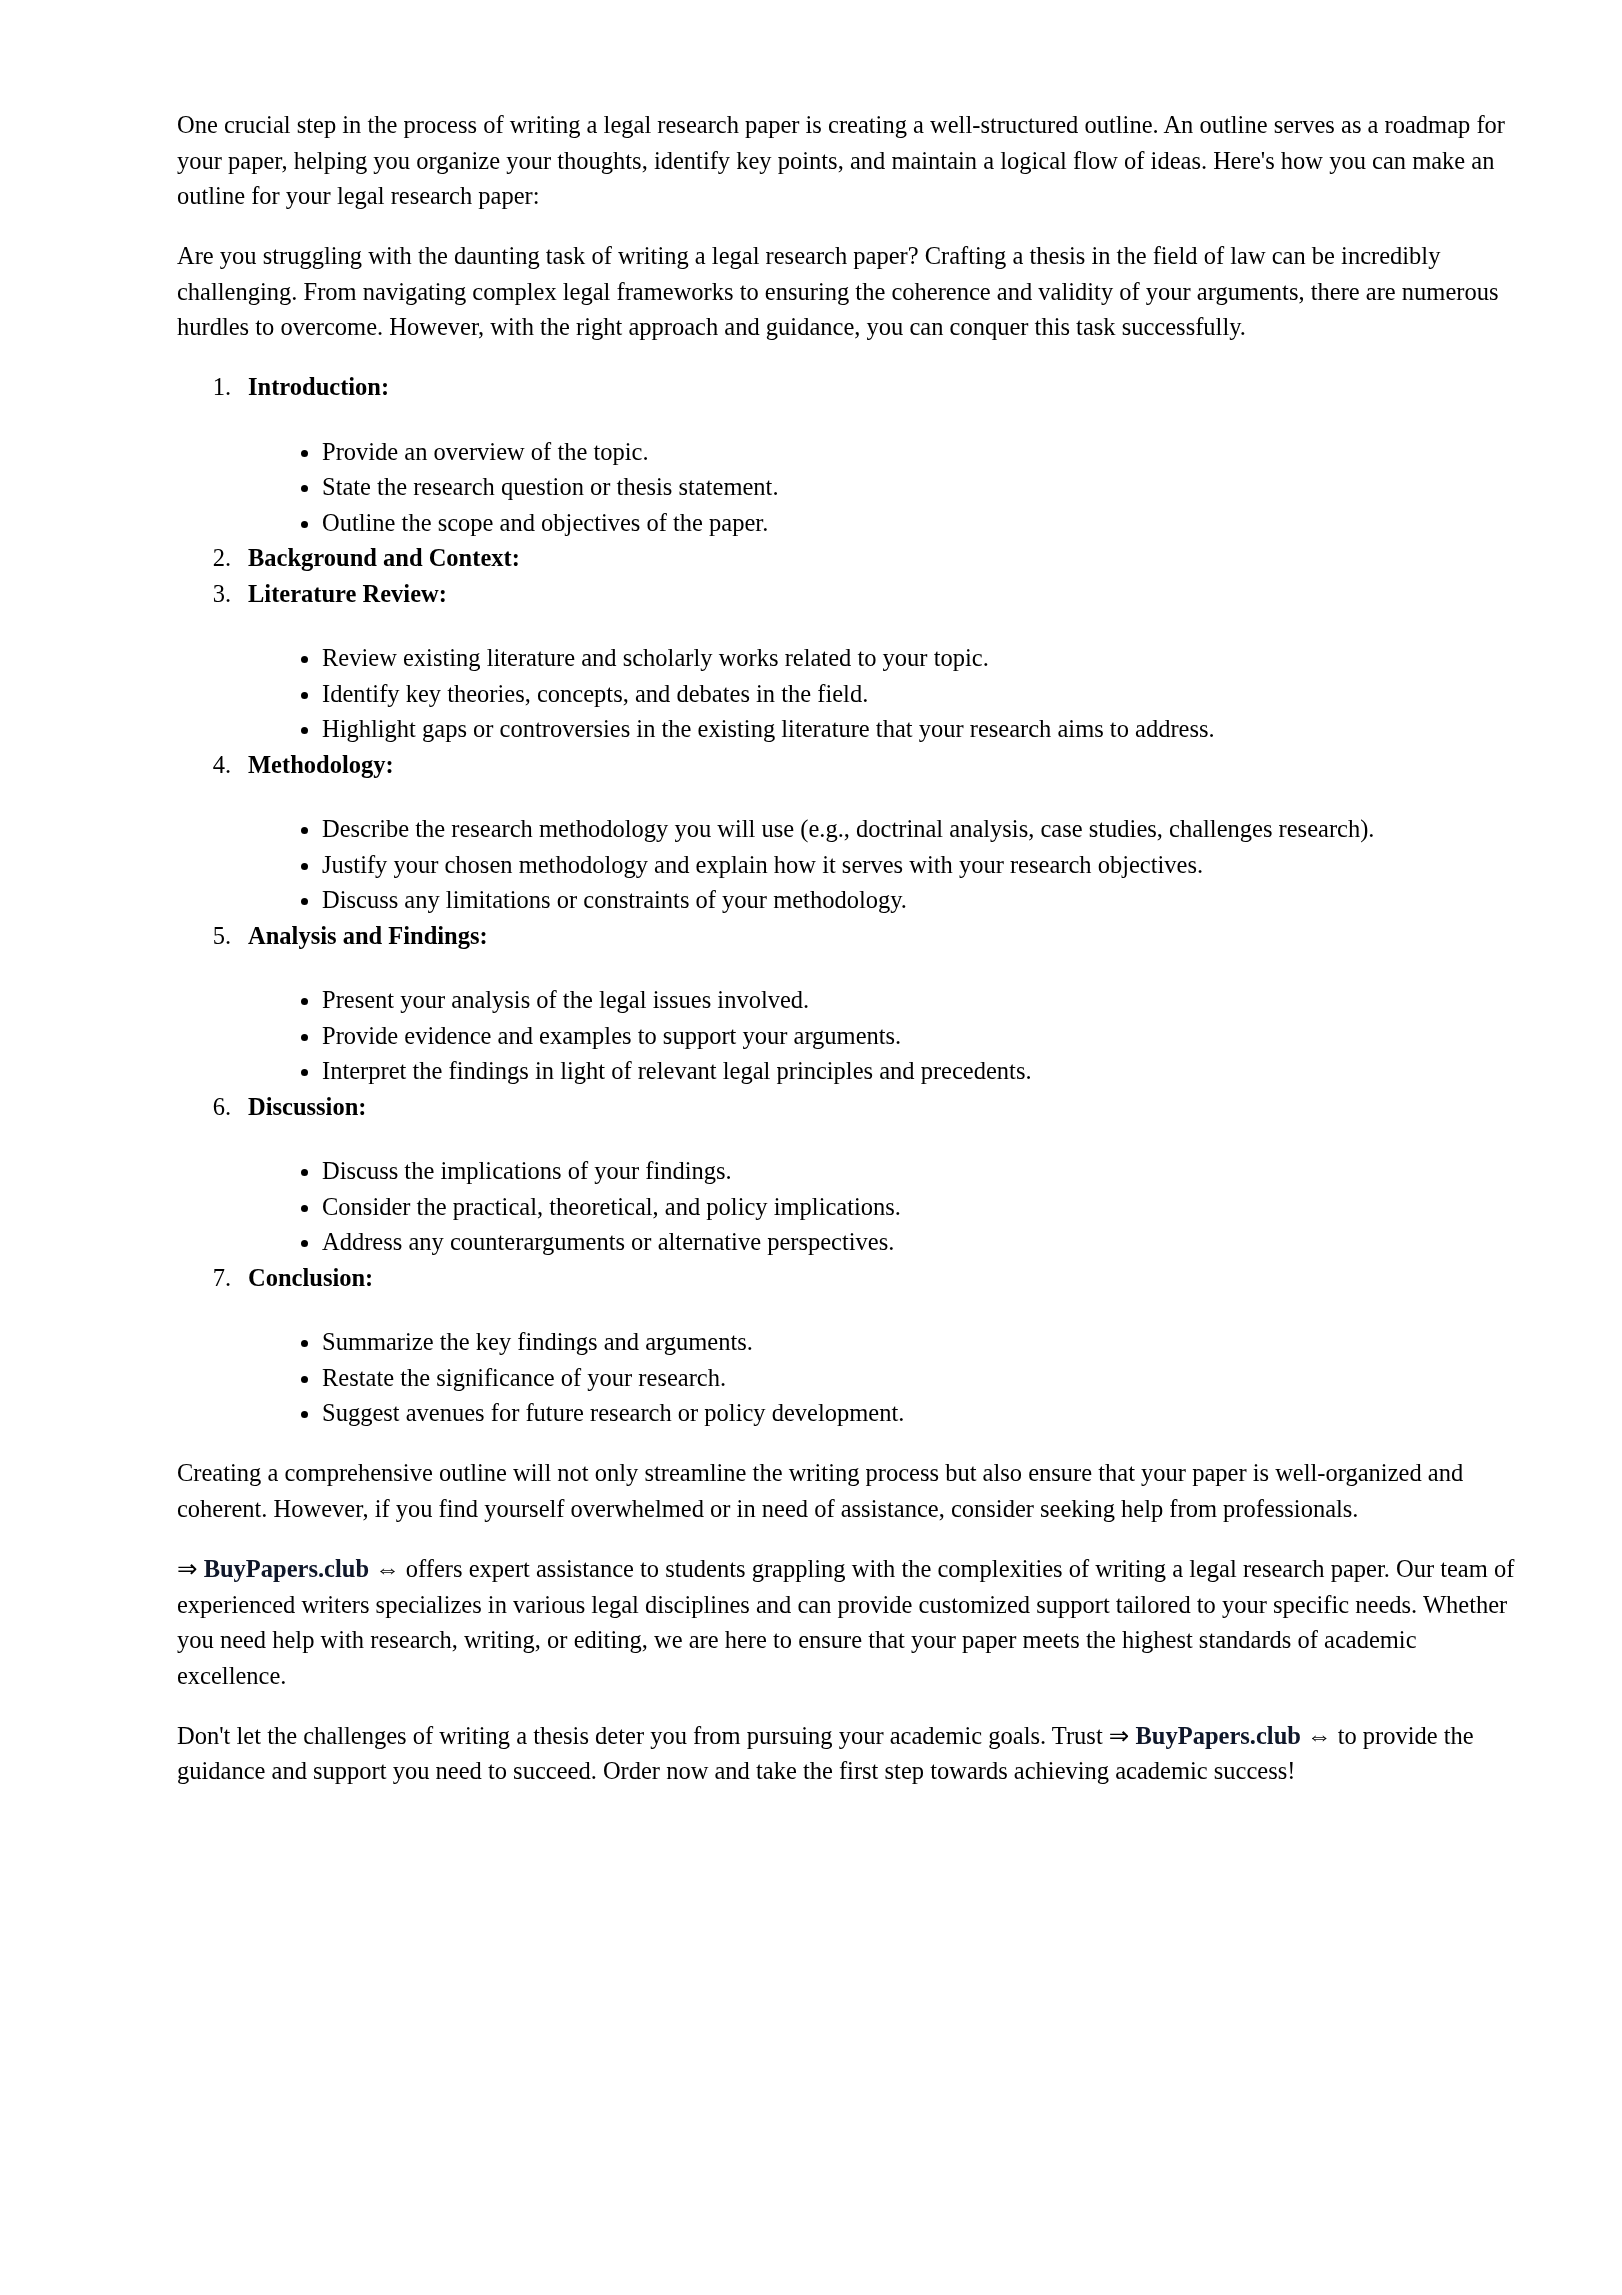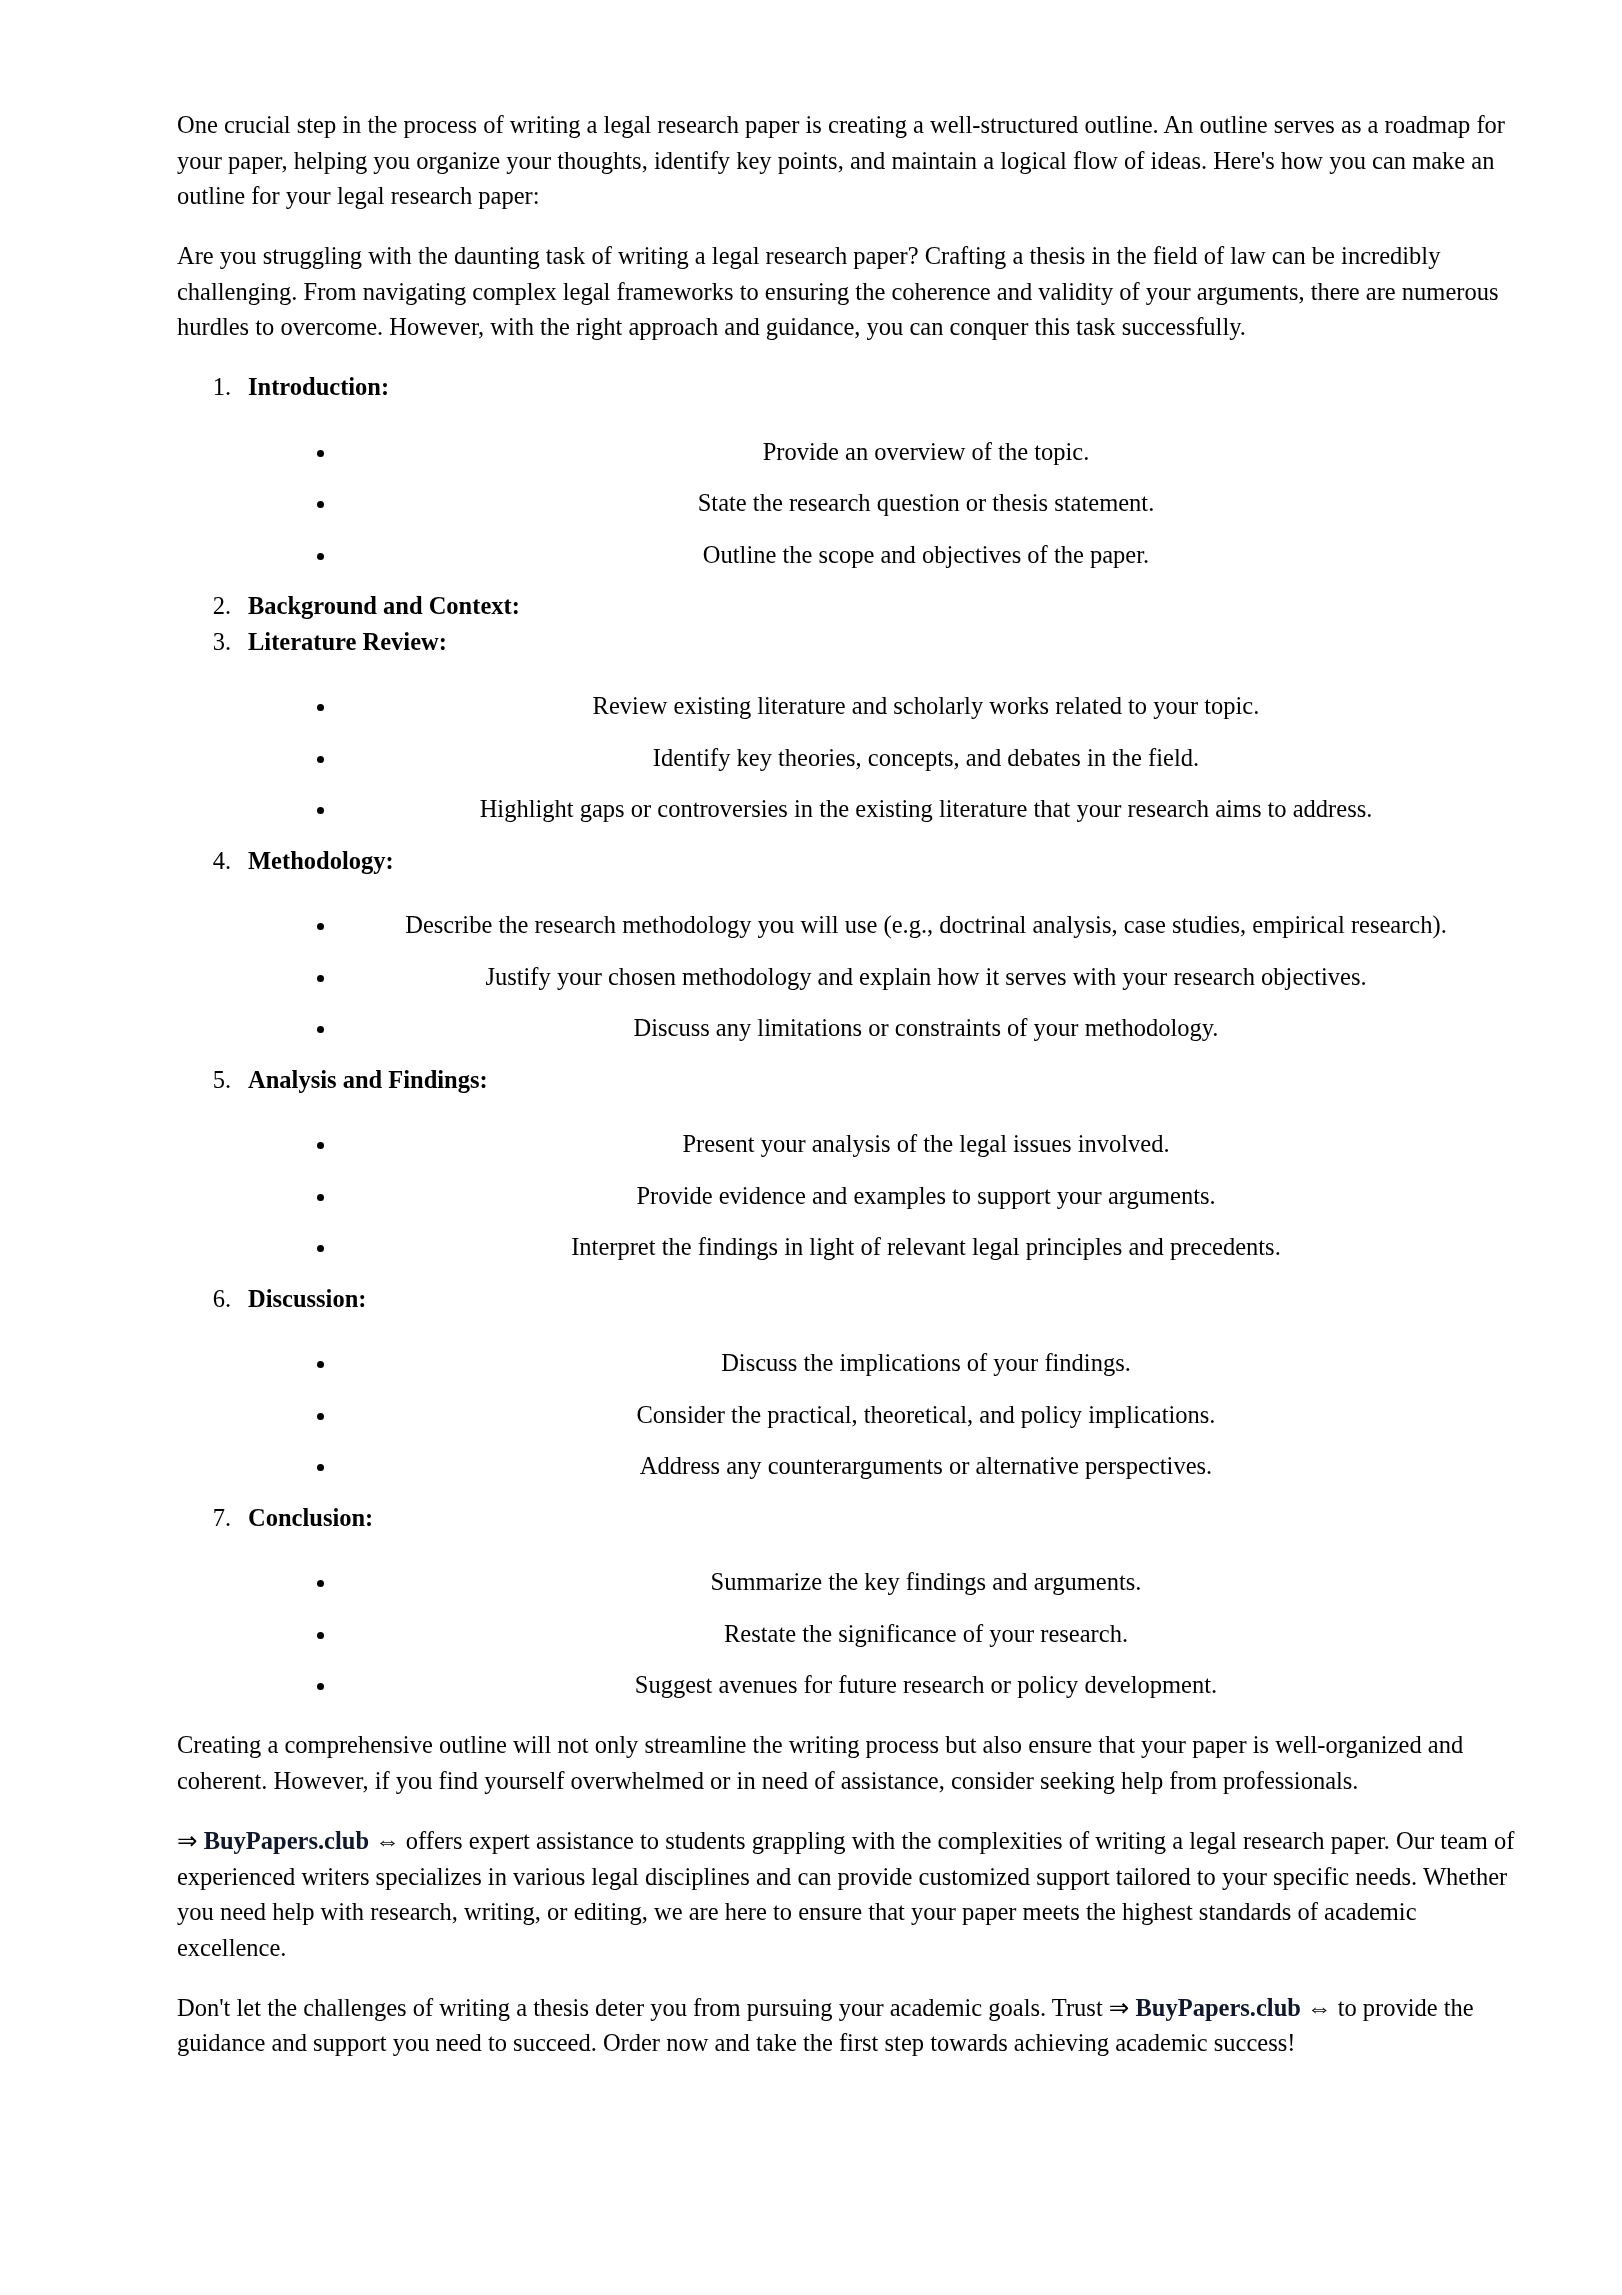--- a/index.html
+++ b/index.html
@@ -41,21 +41,21 @@
     top: 0;
     width: 54px;
     text-align: right;
   }
   .section-heading { font-weight: bold; }
   ol.outline ul {
     list-style: disc;
     margin: 29px 0 0 0;
     padding-left: 74px;
   }
-  ol.outline ul > li { margin: 16px; text-align: center; }
+  ol.outline ul > li { margin: 0; }
 
   a.promo-link {
     color: #0f172a;
     font-weight: bold;
     text-decoration: none;
     cursor: pointer;
   }
   .arrow { color: #000000; }
 </style>
 </head>
@@ -91,21 +91,21 @@
         <li>Review existing literature and scholarly works related to your topic.</li>
         <li>Identify key theories, concepts, and debates in the field.</li>
         <li>Highlight gaps or controversies in the existing literature that your research aims to address.</li>
       </ul>
     </li>
 
     <li>
       <span class="num">4.</span>
       <span class="section-heading">Methodology:</span>
       <ul>
-        <li>Describe the research methodology you will use (e.g., doctrinal analysis, case studies, empirical research).</li>
+        <li>Describe the research methodology you will use (e.g., doctrinal analysis, case studies, challenges research).</li>
         <li>Justify your chosen methodology and explain how it serves with your research objectives.</li>
         <li>Discuss any limitations or constraints of your methodology.</li>
       </ul>
     </li>
 
     <li>
       <span class="num">5.</span>
       <span class="section-heading">Analysis and Findings:</span>
       <ul>
         <li>Present your analysis of the legal issues involved.</li>

